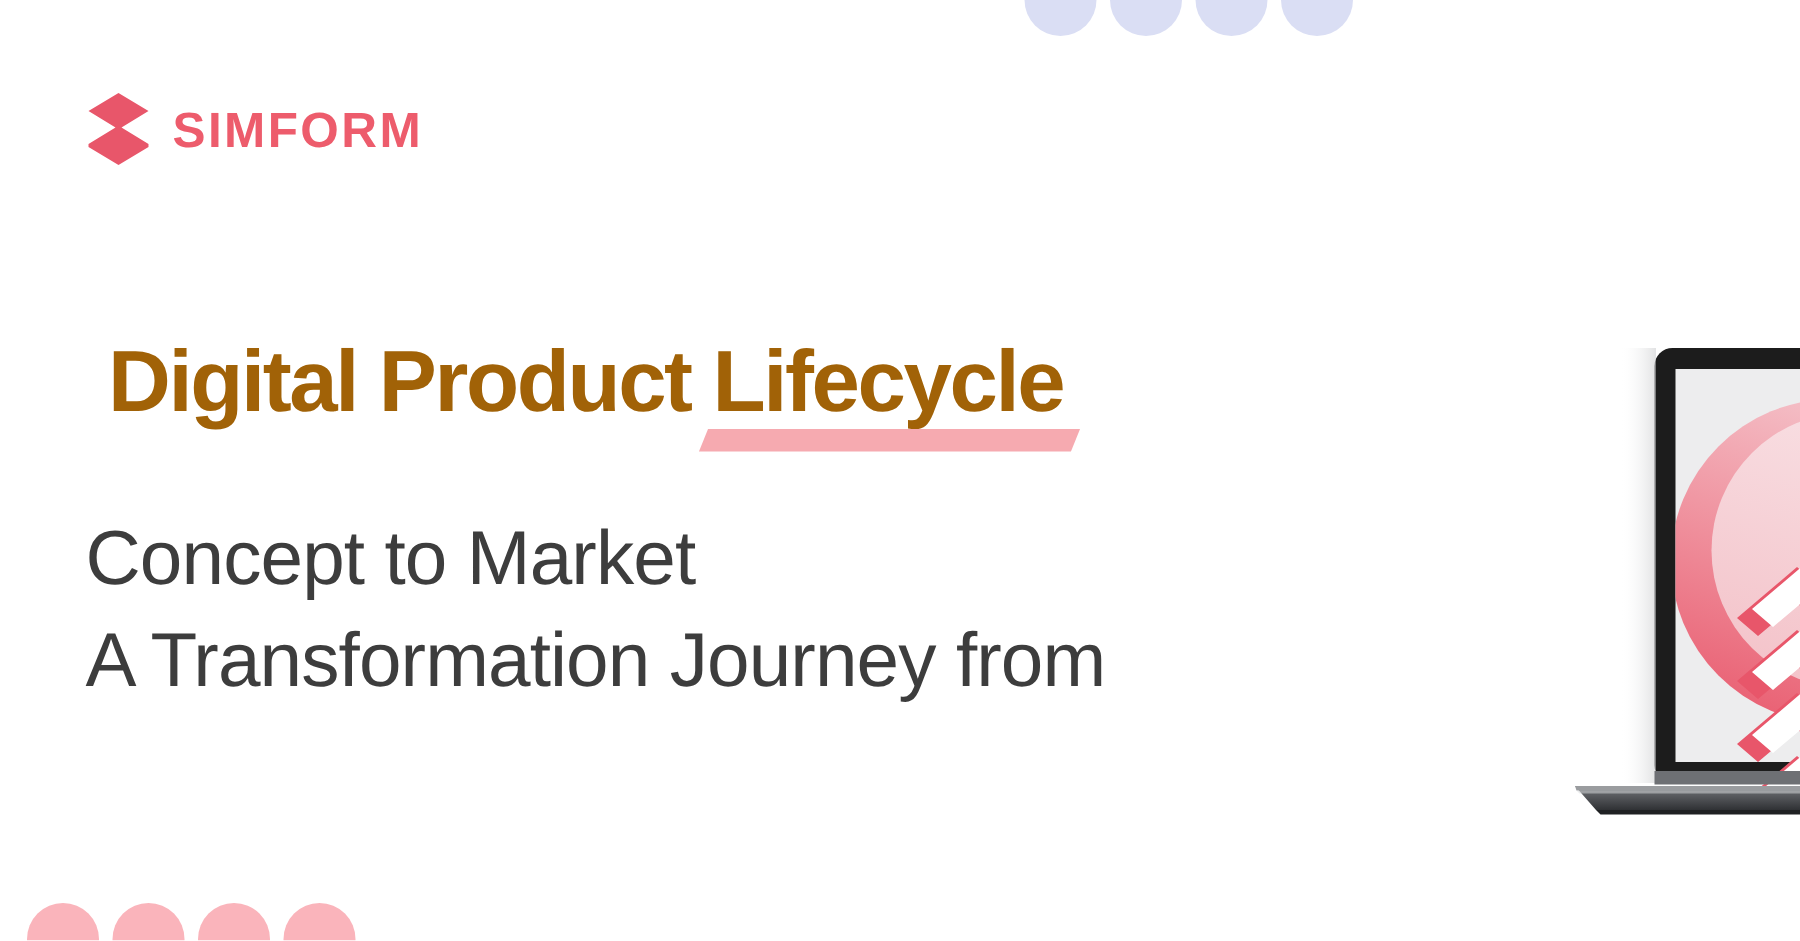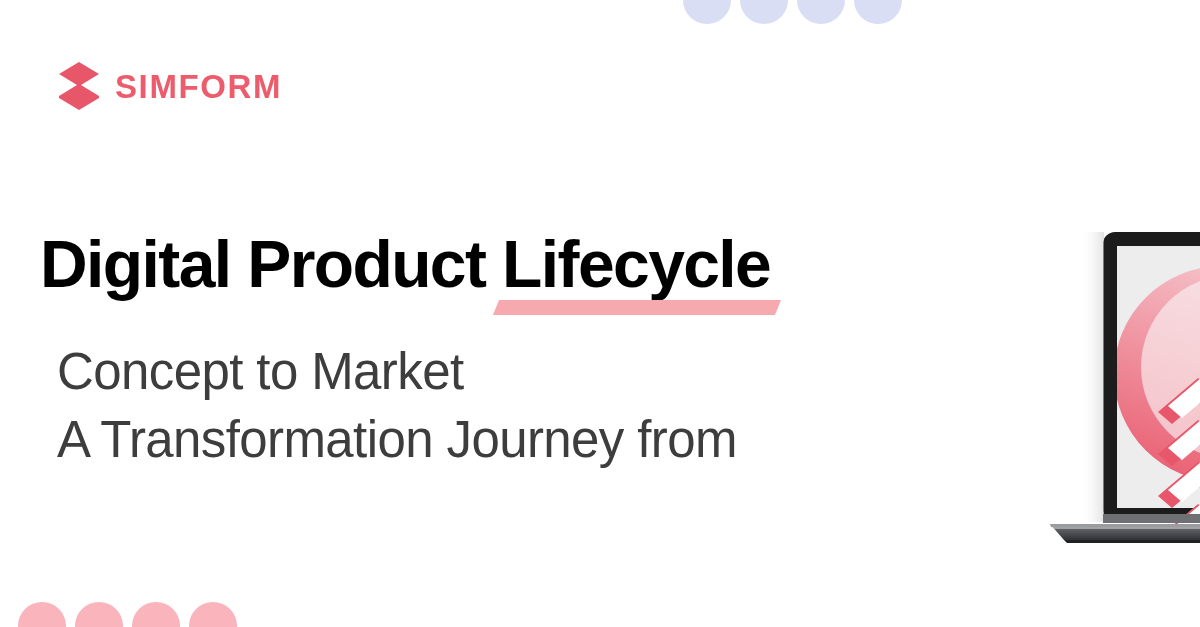--- a/index.html
+++ b/index.html
@@ -71,28 +71,28 @@
     font-size: 33px;
     letter-spacing: 1.6px;
     color: #ed5c6c;
     line-height: 1;
     white-space: nowrap;
   }
 
   
   #headline {
     position: absolute;
-    left: 40px;
+    left: 72px;
     top: 186px;
     font-family: "Liberation Sans", sans-serif;
     font-weight: bold;
-    font-size: 66px;
+    font-size: 58px;
     line-height: 1.04;
     letter-spacing: -1.6px;
-    color: #000000;
+    color: #a16207;
     white-space: nowrap;
   }
   .hl-underlined {
     position: relative;
     display: inline-block;
   }
   .hl-underlined .hl-rule {
     position: absolute;
     left: -6px;
     right: -8px;

